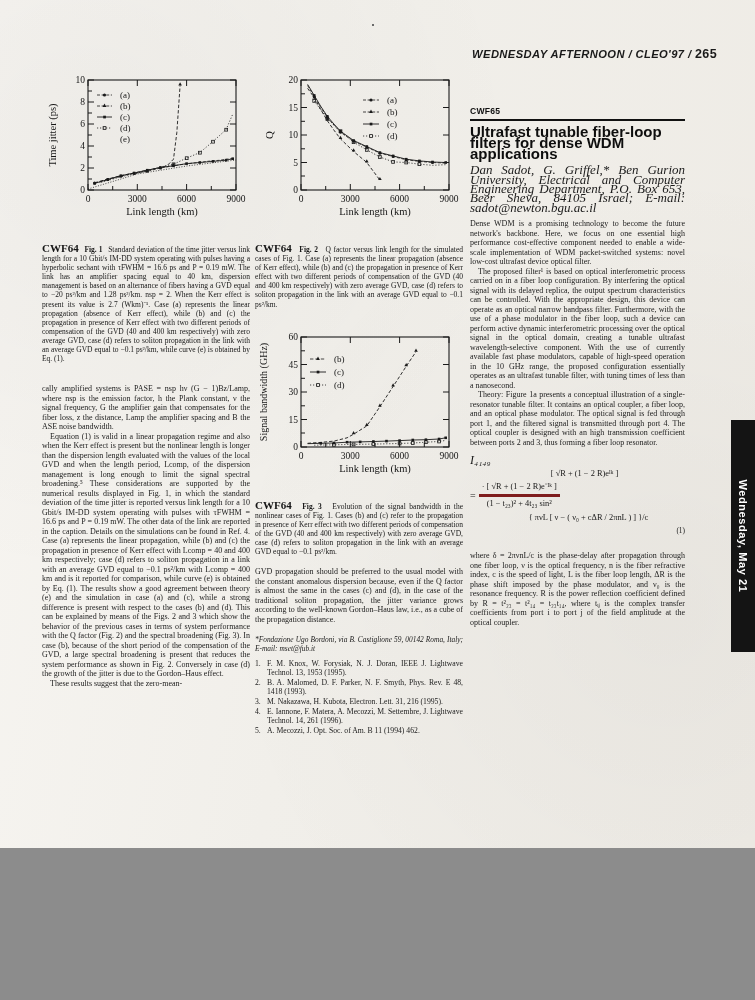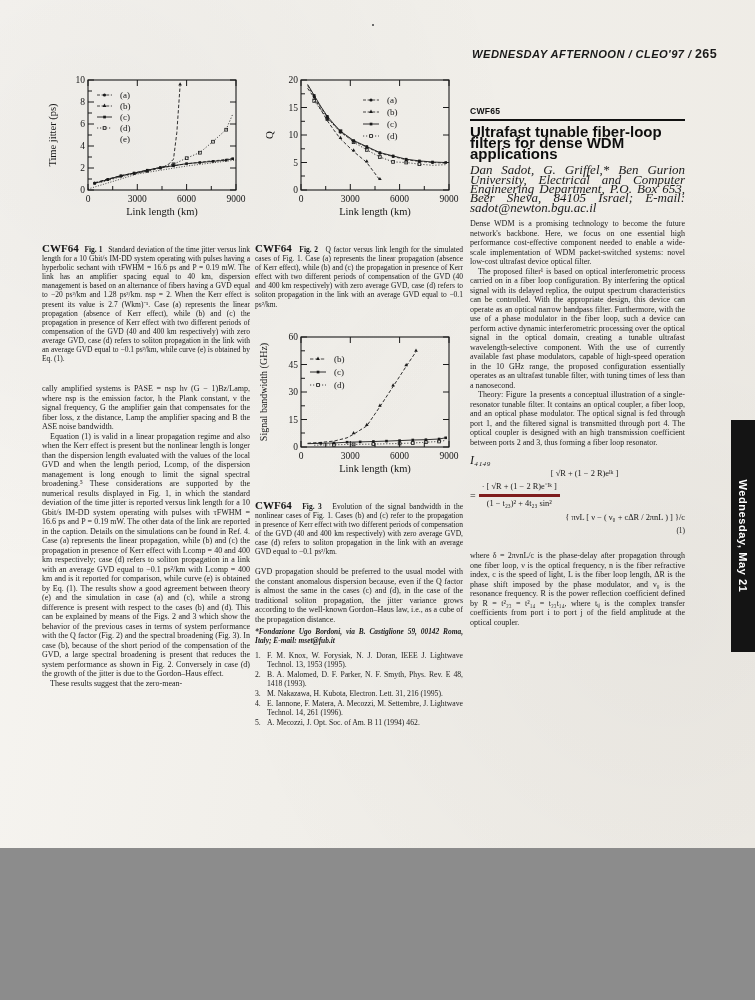--- a/index.html
+++ b/index.html
@@ -69,21 +69,21 @@
     font-family:"Liberation Sans", sans-serif;
     font-weight:bold;font-size:15px;line-height:11px;color:#0e0e0e;
     margin-bottom:6px;
   }
   .authors{
     font-style:italic;font-size:13px;line-height:9.4px;color:#1b1b1b;
     margin-bottom:7px;text-align:justify;
   }
   .footnote-affil{
     font-style:italic;font-size:7.4px;line-height:8.8px;color:#1b1b1b;
-    margin-top:4px;text-align:justify;font-weight:bold;
+    margin-top:12px;text-align:justify;
   }
 
   
   .refs{margin-top:5px;}
   .ref{
     display:flex;font-size:7.7px;line-height:9.1px;color:#1b1b1b;
     margin-bottom:1px;text-align:justify;
   }
   .ref .num{width:12px;flex:0 0 12px;}
   .ref .txt{flex:1;text-align:justify;}
@@ -565,21 +565,21 @@
         <div class="eqbody" style="margin-top:0;">
           <div style="margin-left:14px;">[ √R + (1 − 2 R)eᴵᵏ ]</div>
         </div>
         <div class="eqbody" style="display:flex;align-items:center;justify-content:flex-start;gap:3px;margin-top:1px;">
           <span style="font-size:10px;">=</span>
           <span class="frac">
             <span class="top">· [ √R + (1 − 2 R)e⁻ᴵᵏ ]</span>
             <span class="bot">(1 − t₂₃)² + 4t₂₃ sin²</span>
           </span>
         </div>
-        <div class="eqbody" style="margin-top:2px;text-align:right;padding-left:22px;">
+        <div class="eqbody" style="margin-top:2px;text-align:center;padding-left:22px;">
           <span>{ πνL [ ν − ( ν₀ + cΔR / 2πnL ) ] }/c</span>
         </div>
         <div class="eqbody" style="text-align:right;margin-top:1px;">
           <span style="font-size:7.4px;">(1)</span>
         </div>
       </div>
 
       <div class="body-text" style="margin-top:14px;">
         <p class="noindent">where δ = 2πνnL/c is the phase-delay after propagation through one fiber loop, ν is the optical frequency, n is the fiber refractive index, c is the speed of light, L is the fiber loop length, ΔR is the phase shift imposed by the phase modulator, and ν₀ is the resonance frequency. R is the power reflection coefficient defined by R = t²₂₃ = t²₁₄ = t₂₃t₁₄, where tᵢⱼ is the complex transfer coefficients from port i to port j of the field amplitude at the optical coupler.</p>
       </div>

